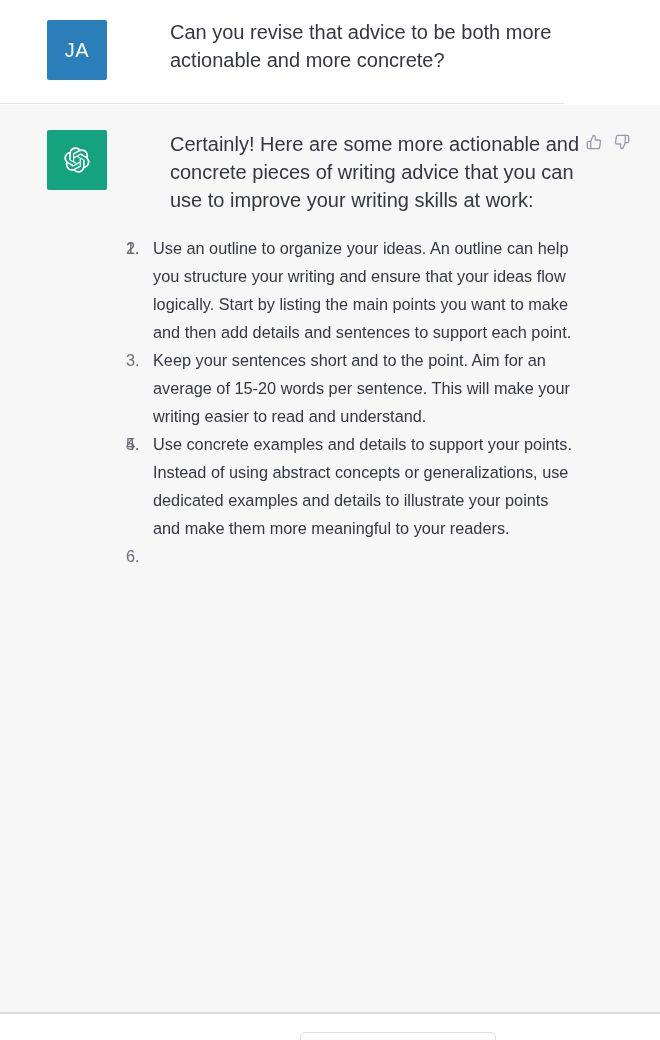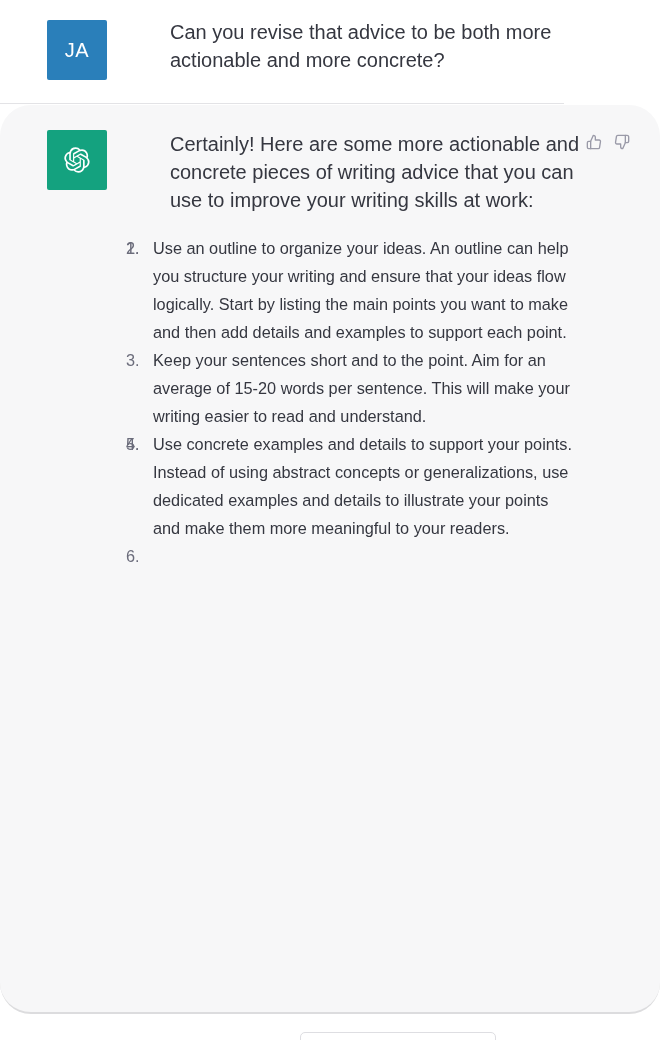--- a/index.html
+++ b/index.html
@@ -15,21 +15,21 @@
     }
     .avatar-user { top: 20px; background: #2a7fba; color: #ffffff; font-size: 20px; letter-spacing: 0.5px; }
     .avatar-bot { top: 130px; background: #14a27f; }
     .msg-text {
       position: absolute; left: 131px; width: 440px;
       font-size: 20px; line-height: 28px; color: #353740; margin-left: 39px;
     }
     .user-text { top: 18px; }
     .row-bot {
       position: absolute; left: 0; top: 105px; width: 660px; height: 909px;
-      background: #f7f7f8; border-bottom: 2px solid #dcdcde; border-radius: 31px;
+      background: #f7f7f8; border-bottom: 2px solid #dcdcde;
     }
     .bot-intro { top: 25px; width: 440px; }
     .feedback { position: absolute; top: 28px; left: 585px; display: flex; gap: 10px; }
     .fb-btn { width: 18px; height: 18px; display: flex; align-items: center; justify-content: center; cursor: pointer; }
     ol.advice {
       position: absolute; left: 131px; top: 129px; width: 445px;
       list-style: none; font-size: 16.3px; line-height: 28px; color: #353740;
     }
     ol.advice li { position: relative; padding-left: 22px; }
     ol.advice li .num {
@@ -64,21 +64,21 @@
     <div class="fb-btn">
       <svg width="16" height="16" viewBox="0 0 24 24" fill="none" stroke="#9a9aa8" stroke-width="2" stroke-linecap="round" stroke-linejoin="round">
         <path d="M10 15v4a3 3 0 0 0 3 3l4-9V2H5.7a2 2 0 0 0-2 1.7l-1.4 9a2 2 0 0 0 2 2.3z"></path>
         <path d="M17 2h2.7A2.3 2.3 0 0 1 22 4v7a2.3 2.3 0 0 1-2.3 2H17"></path>
       </svg>
     </div>
   </div>
 
   <ol class="advice">
     <li><span class="num">1.</span></li>
-    <li><span class="num">2.</span><span>Use an outline to organize your ideas. An outline can help you structure your writing and ensure that your ideas flow logically. Start by listing the main points you want to make and then add details and examples to support each point.</span></li>
+    <li><span class="num">2.</span><span>Use an outline to organize your ideas. An outline can help you structure your writing and ensure that your ideas flow logically. Start by listing the main points you want to make and then add details and sentences to support each point.</span></li>
     <li><span class="num">3.</span><span>Keep your sentences short and to the point. Aim for an average of 15-20 words per sentence. This will make your writing easier to read and understand.</span></li>
     <li><span class="num">4.</span></li>
     <li><span class="num">5.</span><span>Use concrete examples and details to support your points. Instead of using abstract concepts or generalizations, use dedicated examples and details to illustrate your points and make them more meaningful to your readers.</span></li>
     <li><span class="num">6.</span></li>
   </ol>
 </div>
 
 <div class="avatar avatar-bot">
   <svg width="26" height="26" viewBox="0 0 41 41" fill="none">
     <path fill="#ffffff" d="M37.532 16.87a9.963 9.963 0 0 0-.856-8.184 10.078 10.078 0 0 0-10.855-4.835A9.964 9.964 0 0 0 18.306.5a10.079 10.079 0 0 0-9.614 6.977 9.967 9.967 0 0 0-6.664 4.834 10.08 10.08 0 0 0 1.24 11.817 9.965 9.965 0 0 0 .856 8.185 10.079 10.079 0 0 0 10.855 4.835 9.965 9.965 0 0 0 7.516 3.35 10.078 10.078 0 0 0 9.617-6.981 9.967 9.967 0 0 0 6.663-4.834 10.079 10.079 0 0 0-1.243-11.813zM22.498 37.886a7.474 7.474 0 0 1-4.799-1.735c.061-.033.168-.091.237-.134l7.964-4.6a1.294 1.294 0 0 0 .655-1.134V19.054l3.366 1.944a.12.12 0 0 1 .066.092v9.299a7.505 7.505 0 0 1-7.49 7.496zM6.392 31.006a7.471 7.471 0 0 1-.894-5.023c.06.036.162.099.237.141l7.964 4.6a1.297 1.297 0 0 0 1.308 0l9.724-5.614v3.888a.12.12 0 0 1-.048.103l-8.051 4.649a7.504 7.504 0 0 1-10.24-2.744zM4.297 13.62A7.469 7.469 0 0 1 8.2 10.333c0 .068-.004.19-.004.274v9.201a1.294 1.294 0 0 0 .654 1.132l9.723 5.614-3.366 1.944a.12.12 0 0 1-.114.01L7.04 23.856a7.504 7.504 0 0 1-2.743-10.237zm27.658 6.437-9.724-5.615 3.367-1.943a.121.121 0 0 1 .113-.01l8.052 4.648a7.498 7.498 0 0 1-1.158 13.528v-9.476a1.293 1.293 0 0 0-.65-1.132zm3.35-5.043c-.059-.037-.162-.099-.236-.141l-7.965-4.6a1.298 1.298 0 0 0-1.308 0l-9.723 5.614v-3.888a.12.12 0 0 1 .048-.103l8.05-4.645a7.497 7.497 0 0 1 11.135 7.763zm-21.063 6.929-3.367-1.944a.12.12 0 0 1-.065-.092v-9.299a7.497 7.497 0 0 1 12.293-5.756 6.94 6.94 0 0 0-.236.134l-7.965 4.6a1.294 1.294 0 0 0-.654 1.132l-.006 11.225zm1.829-3.943 4.33-2.501 4.332 2.5v5l-4.331 2.5-4.331-2.5V18z"></path>

